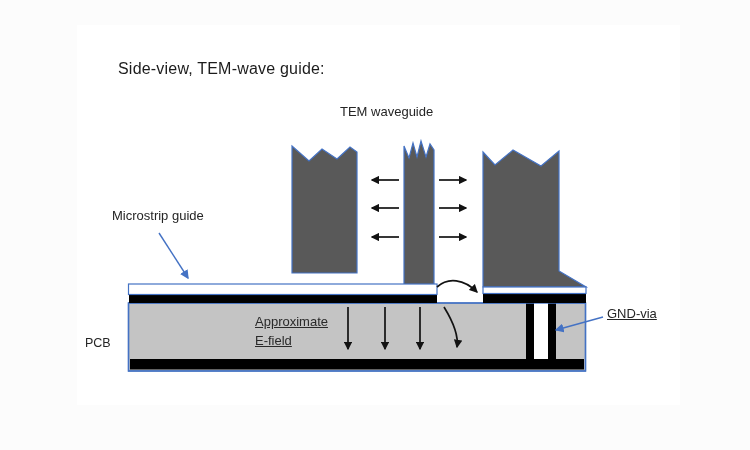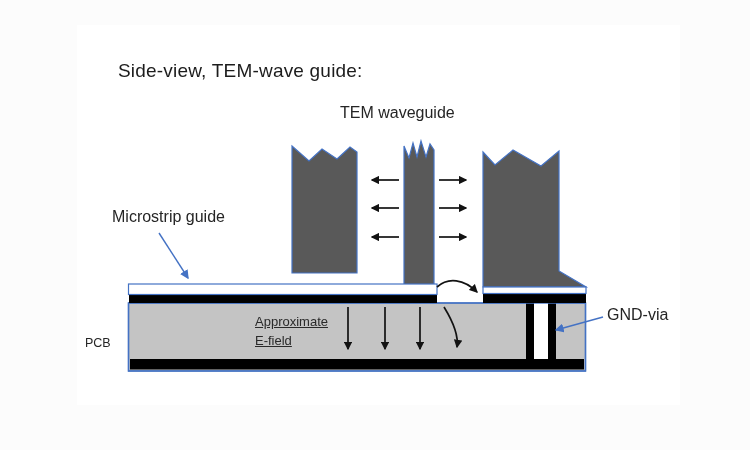--- a/index.html
+++ b/index.html
@@ -2,22 +2,22 @@
 <html style="--c-block: #595959; --c-blue: #4472c4; --c-substrate: #c4c4c4; --c-black: #000000;"><head>
 <meta charset="utf-8">
 <style>
   html,body{margin:0;padding:0;}
   body{width:750px;height:450px;background:#fcfcfc;position:relative;overflow:hidden;
        font-family:"Liberation Sans",sans-serif;}
   #stage{position:absolute;left:0;top:0;width:750px;height:450px;}
   #canvas{position:absolute;left:77px;top:25px;width:603px;height:380px;background:#ffffff;}
   svg{position:absolute;left:0;top:0;}
   .lbl{position:absolute;color:#1f1f1f;white-space:nowrap;}
-  .title{font-size:19px;color:#1c1c1c;letter-spacing:0.2px;}
-  .small{font-size:16px;color:#252525;}
+  .title{font-size:16px;color:#1c1c1c;letter-spacing:0.2px;}
+  .small{font-size:13px;color:#252525;}
   .tiny{font-size:12.5px;color:#252525;}
   .efield{font-size:13px;line-height:18.5px;color:#2a2a2a;}
   .blk{fill:var(--c-block,#595959);stroke:var(--c-blue,#4472c4);stroke-width:1.2;}
   .strip{fill:#ffffff;stroke:var(--c-blue,#4472c4);stroke-width:1.2;}
   .copper{fill:var(--c-black,#000000);}
   .substrate{fill:var(--c-substrate,#c4c4c4);stroke:var(--c-blue,#4472c4);stroke-width:1.3;}
   .viagap{fill:#ffffff;}
   .pcb-border{fill:none;stroke:var(--c-blue,#4472c4);stroke-width:1.4;}
   .arrow-black{stroke:#121212;stroke-width:1.7;fill:none;marker-end:url(#ah-black);}
   .arrow-blue{stroke:var(--c-blue,#4472c4);stroke-width:1.4;fill:none;marker-end:url(#ah-blue);}
@@ -80,14 +80,14 @@
   </svg>
 
   <div class="lbl title" style="left:118px;top:60px;">Side-view, TEM-wave guide:</div>
   <div class="lbl small" style="left:340px;top:104px;">TEM waveguide</div>
   <div class="lbl small" style="left:112px;top:208px;">Microstrip guide</div>
   <div class="lbl tiny" style="left:85px;top:336px;">PCB</div>
   <div class="lbl efield" style="left:255px;top:313px;text-decoration:underline;">
     <div>Approximate</div>
     <div>E-field</div>
   </div>
-  <div class="lbl small" style="left:607px;top:306px;">GND-via</div>
+  <div class="lbl small" style="left:607px;top:306px;text-decoration:underline;">GND-via</div>
 </div>
 
 </body></html>

